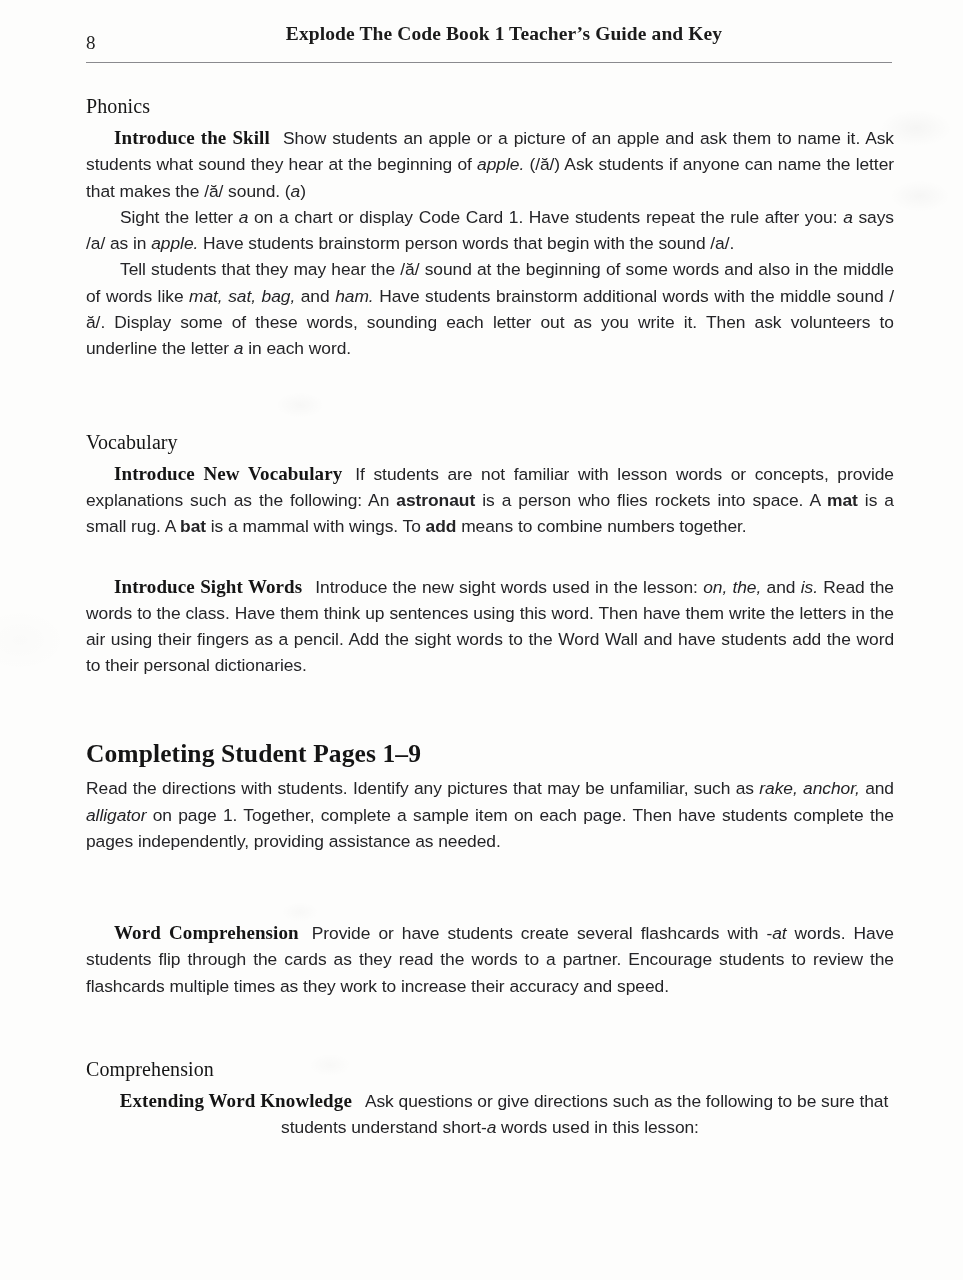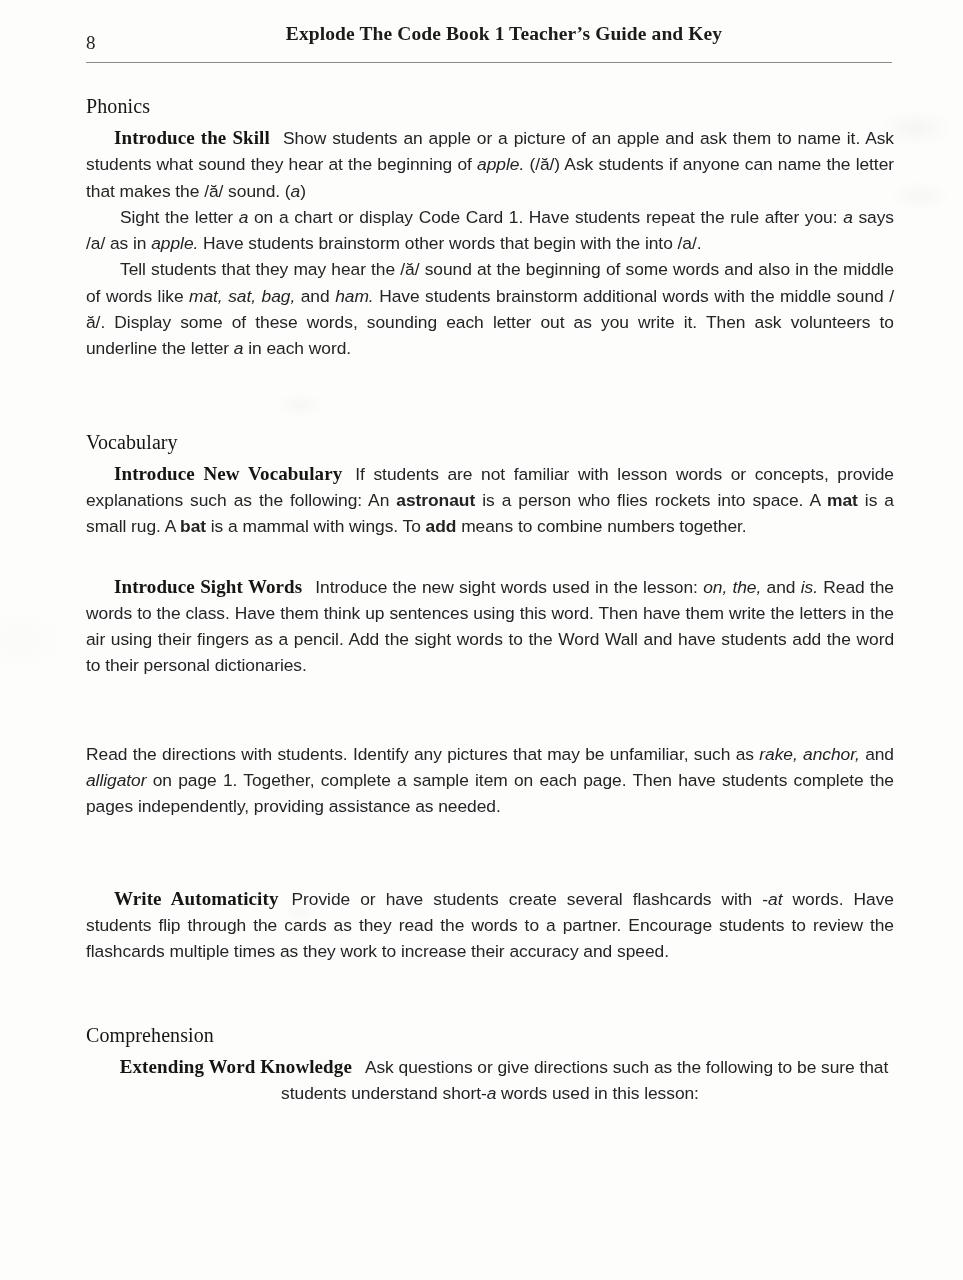--- a/index.html
+++ b/index.html
@@ -145,21 +145,21 @@
     </div>
 
     <div class="sp-phonics"></div>
 
     <div class="section">
       <h2 class="section-head">Phonics</h2>
       <p class="body">
         <span class="runin">Introduce the Skill</span><span class="gap"></span><span><span>Show students an apple or a picture of an apple and ask them to name it. Ask students what sound they hear at the beginning of </span><i>apple.</i><span> (/ă/) Ask students if anyone can name the letter that makes the /ă/ sound. (</span><i>a</i><span>)</span></span>
       </p>
       <p class="body indent">
-        <span><span>Sight the letter </span><i>a</i><span> on a chart or display Code Card 1. Have students repeat the rule after you: </span><i>a</i><span> says /a/ as in </span><i>apple.</i><span> Have students brainstorm other words that begin with the into /a/.</span></span>
+        <span><span>Sight the letter </span><i>a</i><span> on a chart or display Code Card 1. Have students repeat the rule after you: </span><i>a</i><span> says /a/ as in </span><i>apple.</i><span> Have students brainstorm person words that begin with the sound /a/.</span></span>
       </p>
       <p class="body indent">
         <span><span>Tell students that they may hear the /ă/ sound at the beginning of some words and also in the middle of words like </span><i>mat, sat, bag,</i><span> and </span><i>ham.</i><span> Have students brainstorm additional words with the middle sound /ă/. Display some of these words, sounding each letter out as you write it. Then ask volunteers to underline the letter </span><i>a</i><span> in each word.</span></span>
       </p>
     </div>
 
     <div class="sp-1"></div>
 
     <div class="section">
       <h2 class="section-head">Vocabulary</h2>
@@ -172,30 +172,31 @@
 
     <div class="section">
       <p class="body">
         <span class="runin">Introduce Sight Words</span><span class="gap"></span><span><span>Introduce the new sight words used in the lesson: </span><i>on, the,</i><span> and </span><i>is.</i><span> Read the words to the class. Have them think up sentences using this word. Then have them write the letters in the air using their fingers as a pencil. Add the sight words to the Word Wall and have students add the word to their personal dictionaries.</span></span>
       </p>
     </div>
 
     <div class="sp-3"></div>
 
     <div class="section">
+      <h2 class="section-head bolder">Completing Student Pages 1–9</h2>
       <p class="body">
         <span><span>Read the directions with students. Identify any pictures that may be unfamiliar, such as </span><i>rake, anchor,</i><span> and </span><i>alligator</i><span> on page 1. Together, complete a sample item on each page. Then have students complete the pages independently, providing assistance as needed.</span></span>
       </p>
     </div>
 
     <div class="sp-4"></div>
 
     <div class="section">
       <p class="body">
-        <span class="runin">Write Automaticity</span><span class="gap"></span><span><span>Provide or have students create several flashcards with -</span><i>at</i><span> words. Have students flip through the cards as they read the words to a partner. Encourage students to review the flashcards multiple times as they work to increase their accuracy and speed.</span></span>
+        <span class="runin">Word Comprehension</span><span class="gap"></span><span><span>Provide or have students create several flashcards with -</span><i>at</i><span> words. Have students flip through the cards as they read the words to a partner. Encourage students to review the flashcards multiple times as they work to increase their accuracy and speed.</span></span>
       </p>
     </div>
 
     <div class="sp-5"></div>
 
     <div class="section">
       <h2 class="section-head">Comprehension</h2>
       <p class="body last">
         <span class="runin">Extending Word Knowledge</span><span class="gap"></span><span><span>Ask questions or give directions such as the following to be sure that students understand short-</span><i>a</i><span> words used in this lesson:</span></span>
       </p>

